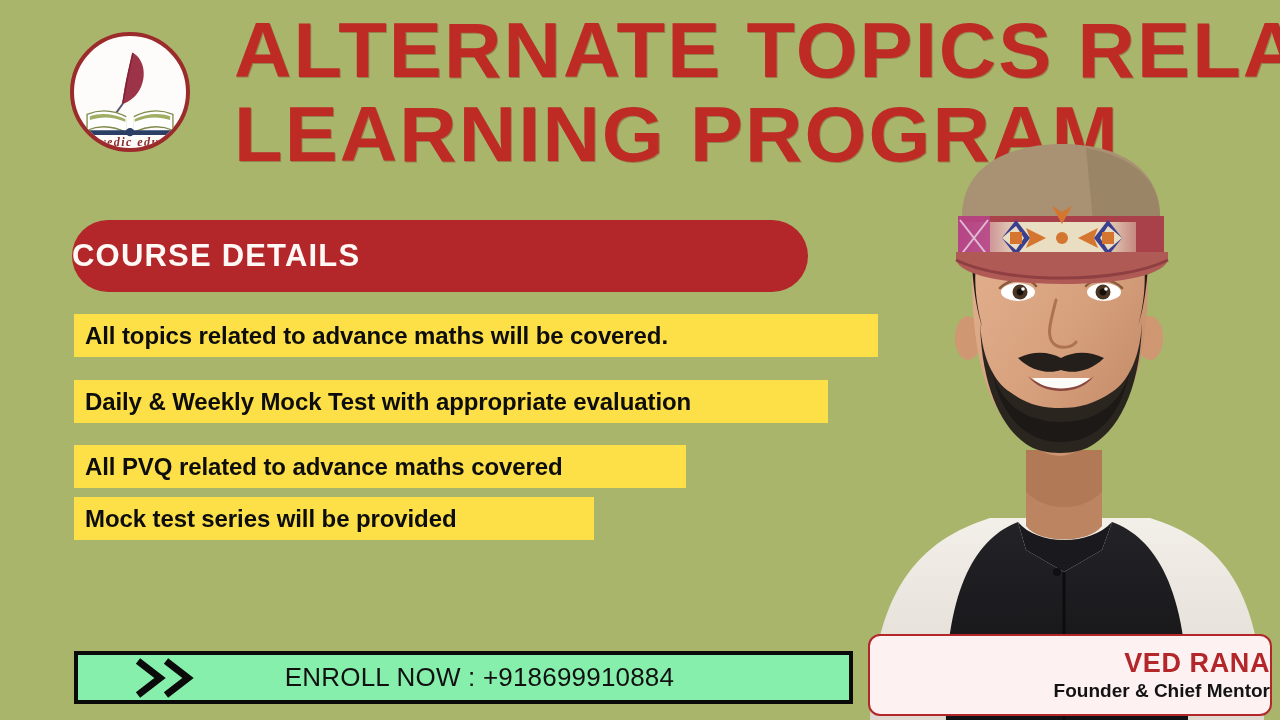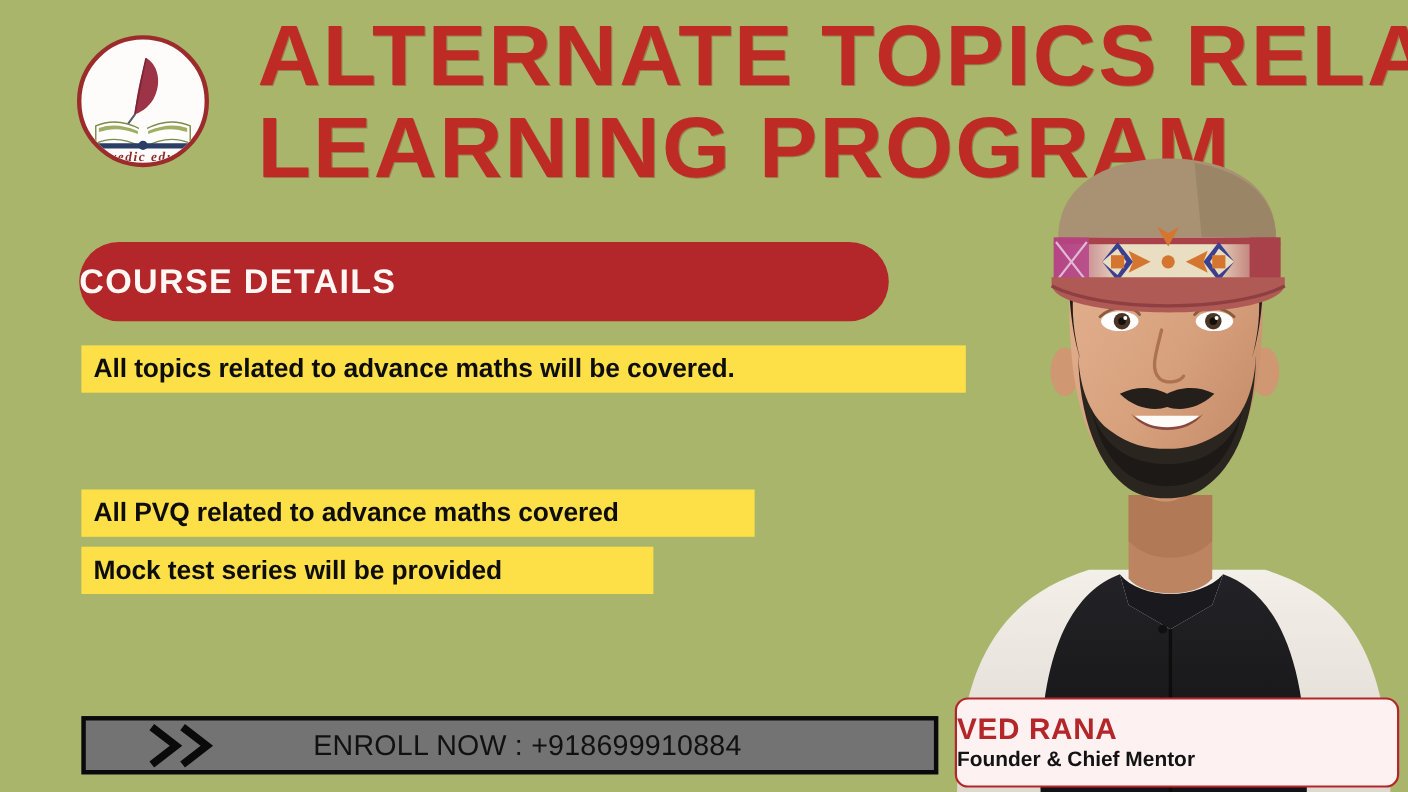--- a/index.html
+++ b/index.html
@@ -101,21 +101,21 @@
   #feature-2 { top: 445px; width: 612px; }
   #feature-3 { top: 497px; width: 520px; }
 
   
   #enroll-bar {
     position: absolute;
     left: 74px;
     top: 651px;
     width: 779px;
     height: 53px;
-    background: #737373;
+    background: #86efac;
     border: 4px solid #0a0a0a;
     box-sizing: border-box;
     display: flex;
     align-items: center;
   }
   #enroll-chevrons {
     margin-left: 56px;
     display: block;
     flex: none;
   }
@@ -146,21 +146,21 @@
     left: 868px;
     top: 634px;
     width: 404px;
     height: 82px;
     background: #fdf2f1;
     border: 2px solid #b3262a;
     border-radius: 12px;
     box-sizing: border-box;
     display: flex;
     flex-direction: column;
-    align-items: flex-start;
+    align-items: flex-end;
     justify-content: center;
   }
   #person-name {
     color: #b3262a;
     font-size: 27px;
     font-weight: 700;
     letter-spacing: .6px;
     line-height: 32px;
   }
   #person-role {
@@ -202,20 +202,23 @@
     <div class="title-line">ALTERNATE TOPICS RELATED</div>
     <div class="title-line">LEARNING PROGRAM</div>
   </div>
 
   <div id="course-pill">
     <span id="course-pill-label">COURSE DETAILS</span>
   </div>
 
   <div class="feature-bar" id="feature-0">
     <span class="feature-text">All topics related to advance maths will be covered.</span>
+  </div>
+  <div class="feature-bar" id="feature-1">
+    <span class="feature-text">Daily &amp; Weekly Mock Test with appropriate evaluation</span>
   </div>
   <div class="feature-bar" id="feature-2">
     <span class="feature-text">All PVQ related to advance maths covered</span>
   </div>
   <div class="feature-bar" id="feature-3">
     <span class="feature-text">Mock test series will be provided</span>
   </div>
 
   <div id="person">
     <svg id="person-svg" viewBox="0 0 430 600">

